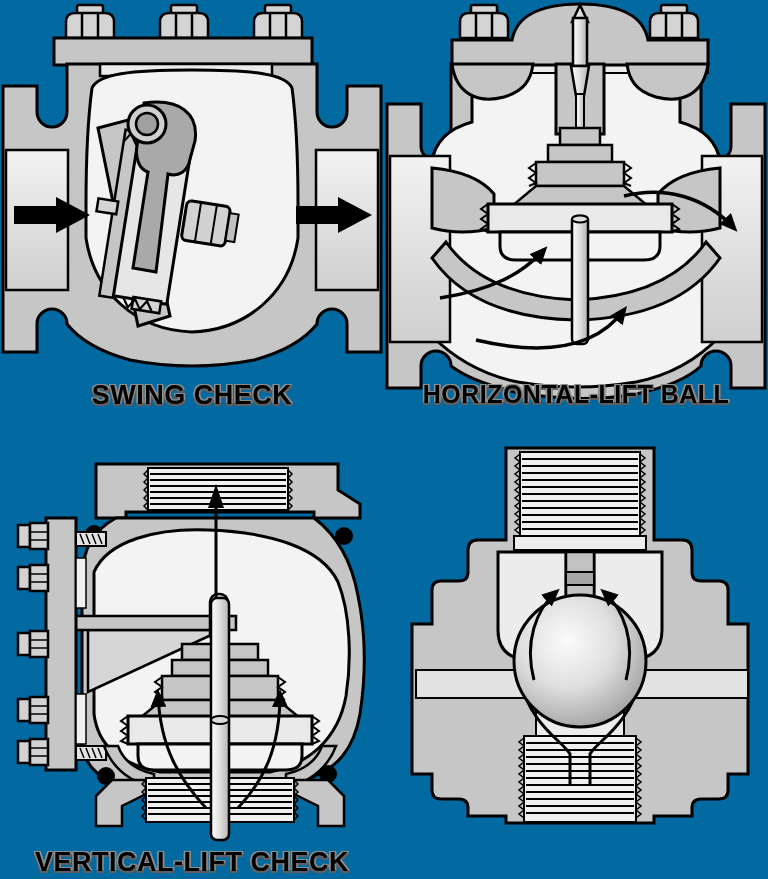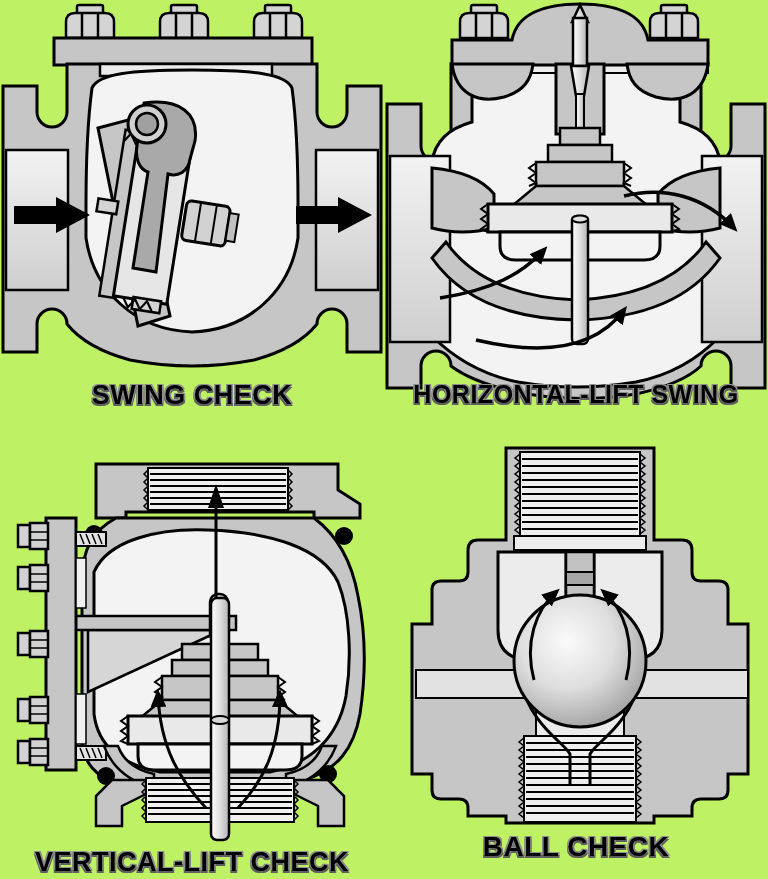--- a/index.html
+++ b/index.html
@@ -1,16 +1,16 @@
 <!DOCTYPE html>
 <html><head>
 <meta charset="utf-8">
 <style>
   html,body{margin:0;padding:0;background:#000;}
-  .canvas{position:relative;width:768px;height:879px;background:#bef264;overflow:hidden;
+  .canvas{position:relative;width:768px;height:879px;background:#0369a1;overflow:hidden;
           display:grid;grid-template-columns:384px 384px;grid-template-rows:440px 439px;}
   .panel{position:relative;}
   .panel svg{display:block;position:absolute;left:0;top:0;}
   .caption{position:absolute;left:0;right:0;text-align:center;font-weight:700;
            font-family:"Liberation Sans",sans-serif;color:#000;letter-spacing:.5px;white-space:nowrap;
            text-shadow:-1.5px -1.5px 0 #8d8d8d,1.5px -1.5px 0 #8d8d8d,-1.5px 1.5px 0 #5f5f5f,
                         1.5px 1.5px 0 #5f5f5f,-1.5px 0 0 #8d8d8d,1.5px 0 0 #8d8d8d,
                         0 -1.5px 0 #9a9a9a,0 1.5px 0 #5f5f5f;}
   .panel-swing .caption{top:380px;font-size:27px;}
   .panel-hlift .caption{top:380px;font-size:25px;}
@@ -154,21 +154,21 @@
         <rect x="188" y="216" width="16" height="128" rx="5" fill="url(#g-stem)" stroke="#000" stroke-width="2.5"></rect>
         <ellipse cx="196" cy="219" rx="8" ry="3.5" fill="#e0e0e0" stroke="#000" stroke-width="2"></ellipse>
       </g>
 
       <g fill="none" stroke="#000" stroke-width="3.5">
         <path d="M56,298 C108,290 138,274 160,250" marker-end="url(#mk-ah)"></path>
         <path d="M92,340 C160,356 212,348 240,310" marker-end="url(#mk-ah)"></path>
         <path d="M240,196 C280,186 320,196 350,228" marker-end="url(#mk-ah)"></path>
       </g>
     </svg>
-    <figcaption class="caption">HORIZONTAL-LIFT SWING</figcaption>
+    <figcaption class="caption">HORIZONTAL-LIFT BALL</figcaption>
   </figure>
 
   <figure class="panel panel-vlift" style="margin:8px">
     <svg width="384" height="439" viewBox="0 0 384 439">
 
       <path d="M88,16 L330,16 L330,42 L352,56 L352,70 L306,70 L306,64 L118,64 L118,70 L88,70 Z" fill="#c6c6c6" stroke="#000" stroke-width="3"></path>
       <g>
         <rect x="140" y="20" width="140" height="42" fill="#f0f0f0" stroke="#000" stroke-width="2"></rect>
         <path d="M142,26 H278 M142,32 H278 M142,38 H278 M142,44 H278 M142,50 H278 M142,56 H278" stroke="#000" stroke-width="1.8"></path>
         <path d="M140,22 l-4,4 4,4 -4,4 4,4 -4,4 4,4 -4,4 4,4 -4,4 4,4" fill="none" stroke="#000" stroke-width="1.5"></path>
@@ -292,16 +292,15 @@
         <path d="M258,236 C244,288 214,300 206,314 L206,344"></path>
       </g>
 
       <circle cx="196" cy="221" r="66" fill="url(#g-ball)" stroke="#000" stroke-width="3"></circle>
 
       <g fill="none" stroke="#000" stroke-width="3">
         <path d="M150,240 C140,202 152,170 172,152" marker-end="url(#mk-ah)"></path>
         <path d="M242,240 C252,202 240,170 220,152" marker-end="url(#mk-ah)"></path>
       </g>
     </svg>
-    <figcaption class="caption">BALL CHECK</figcaption>
   </figure>
 
 </div>
 
 </body></html>

